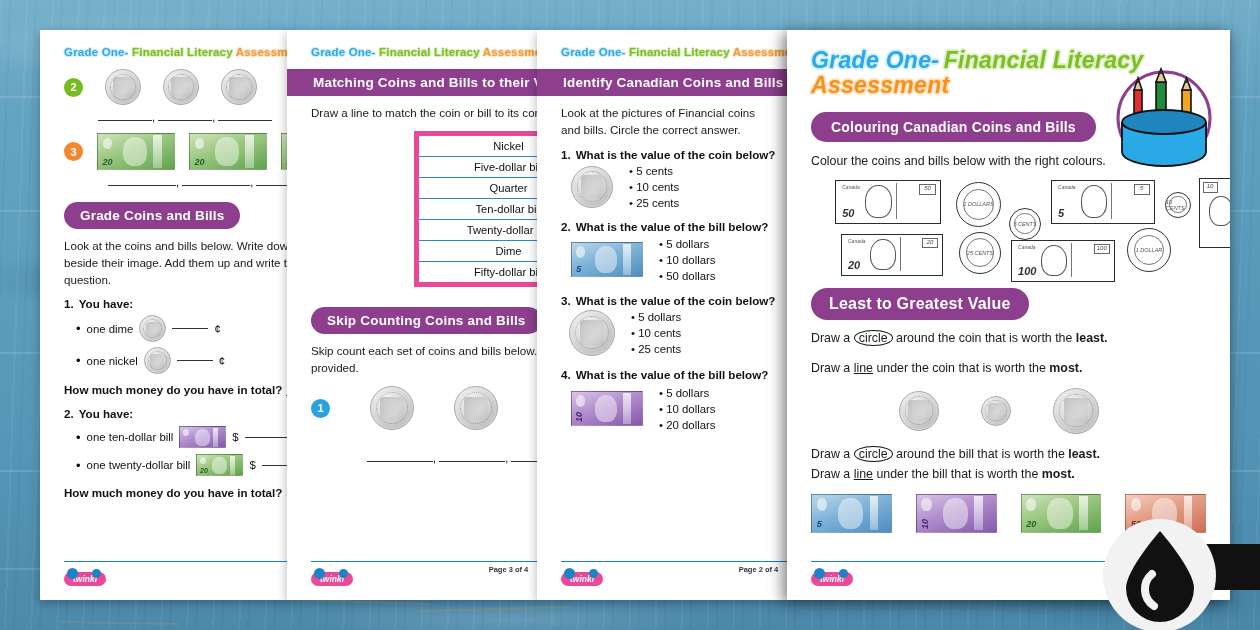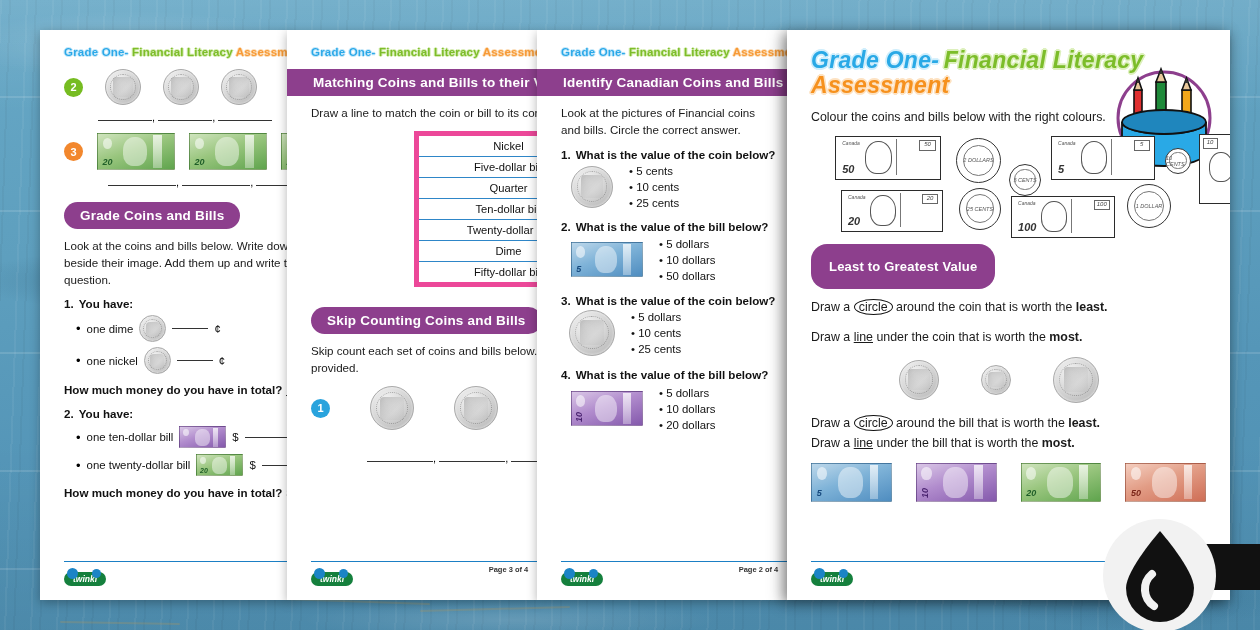--- a/index.html
+++ b/index.html
@@ -91,21 +91,21 @@
     margin-left: -24px; padding-left: 26px; }
 
   .instr { font-size: 11.6px; color: #1a1a1a; line-height: 1.45; margin: 9px 0; }
   .qn { font-size: 11.6px; font-weight: bold; color:#111; }
   .opt { font-size: 11.4px; color:#111; }
 
   
   .footer { position:absolute; left:24px; right:24px; bottom:14px; }
   .footer .rule { border-top: 1.6px solid #1b7fc4; margin-bottom: 6px; }
   .twinkl {
-    display:inline-block; background:#15803d; color:#fff; font-size:8.5px;
+    display:inline-block; background:#ec4899; color:#fff; font-size:8.5px;
     font-style: italic; font-weight: bold; padding: 2px 9px; border-radius: 9px;
     position: relative;
   }
   .twinkl:before, .twinkl:after {
     content:""; position:absolute; background:#1b84c6; border-radius:50%;
   }
   .twinkl:before { width:11px; height:11px; left:3px; top:-4px; }
   .twinkl:after  { width:9px; height:9px; right:5px; top:-3px; }
   .pageno { position:absolute; left:0; right:0; top:4px; text-align:center;
             font-size:7.5px; font-weight:bold; color:#333; }
@@ -489,20 +489,23 @@
     </svg>
 
     <div class="bigtitle">
       <div>
         <span class="b">Grade One-</span>
         <span class="g">Financial Literacy</span>
       </div>
       <div><span class="o">Assessment</span></div>
     </div>
 
+    <div style="margin-top:14px">
+      <span class="banner" style="font-size:14px;padding:7px 20px">Colouring Canadian Coins and Bills</span>
+    </div>
     <div class="instr" style="font-size:12.4px;margin-top:11px">Colour the coins and bills below with the right colours.</div>
 
     <div style="position:relative;height:104px;margin-top:4px">
       <span class="ol-bill" style="position:absolute;left:24px;top:0;width:106px;height:44px">
         <i class="lbl">Canada</i>
           <i class="head"></i>
           <i class="port"></i>
           <i class="cnr">50</i>
           <i class="num">50</i>
         </span>
@@ -543,21 +546,21 @@
           <i class="port"></i>
           <i class="cnr">100</i>
           <i class="num">100</i>
         </span>
       <span class="ol-coin" style="position:absolute;left:316px;top:48px;width:44px;height:44px">
           <i class="t">1 DOLLAR</i>
         </span>
     </div>
 
     <div style="margin-top:4px">
-      <span class="banner" style="font-size:13px;padding:15px 18px">Least to Greatest Value</span>
+      <span class="banner" style="font-size:16px;padding:7px 18px">Least to Greatest Value</span>
     </div>
 
     <div class="instr" style="font-size:12.4px;margin:10px 0 0">
       <span>Draw a </span><span style="border:1.2px solid #111;border-radius:50%;padding:0 4px">circle</span><span> around the coin that is worth the </span><b>least.</b>
     </div>
     <div class="instr" style="font-size:12.4px;margin:12px 0 0">
       <span>Draw a </span><u>line</u><span> under the coin that is worth the </span><b>most.</b>
     </div>
 
     <div style="display:flex;align-items:center;gap:42px;margin:10px 0 0 88px">

